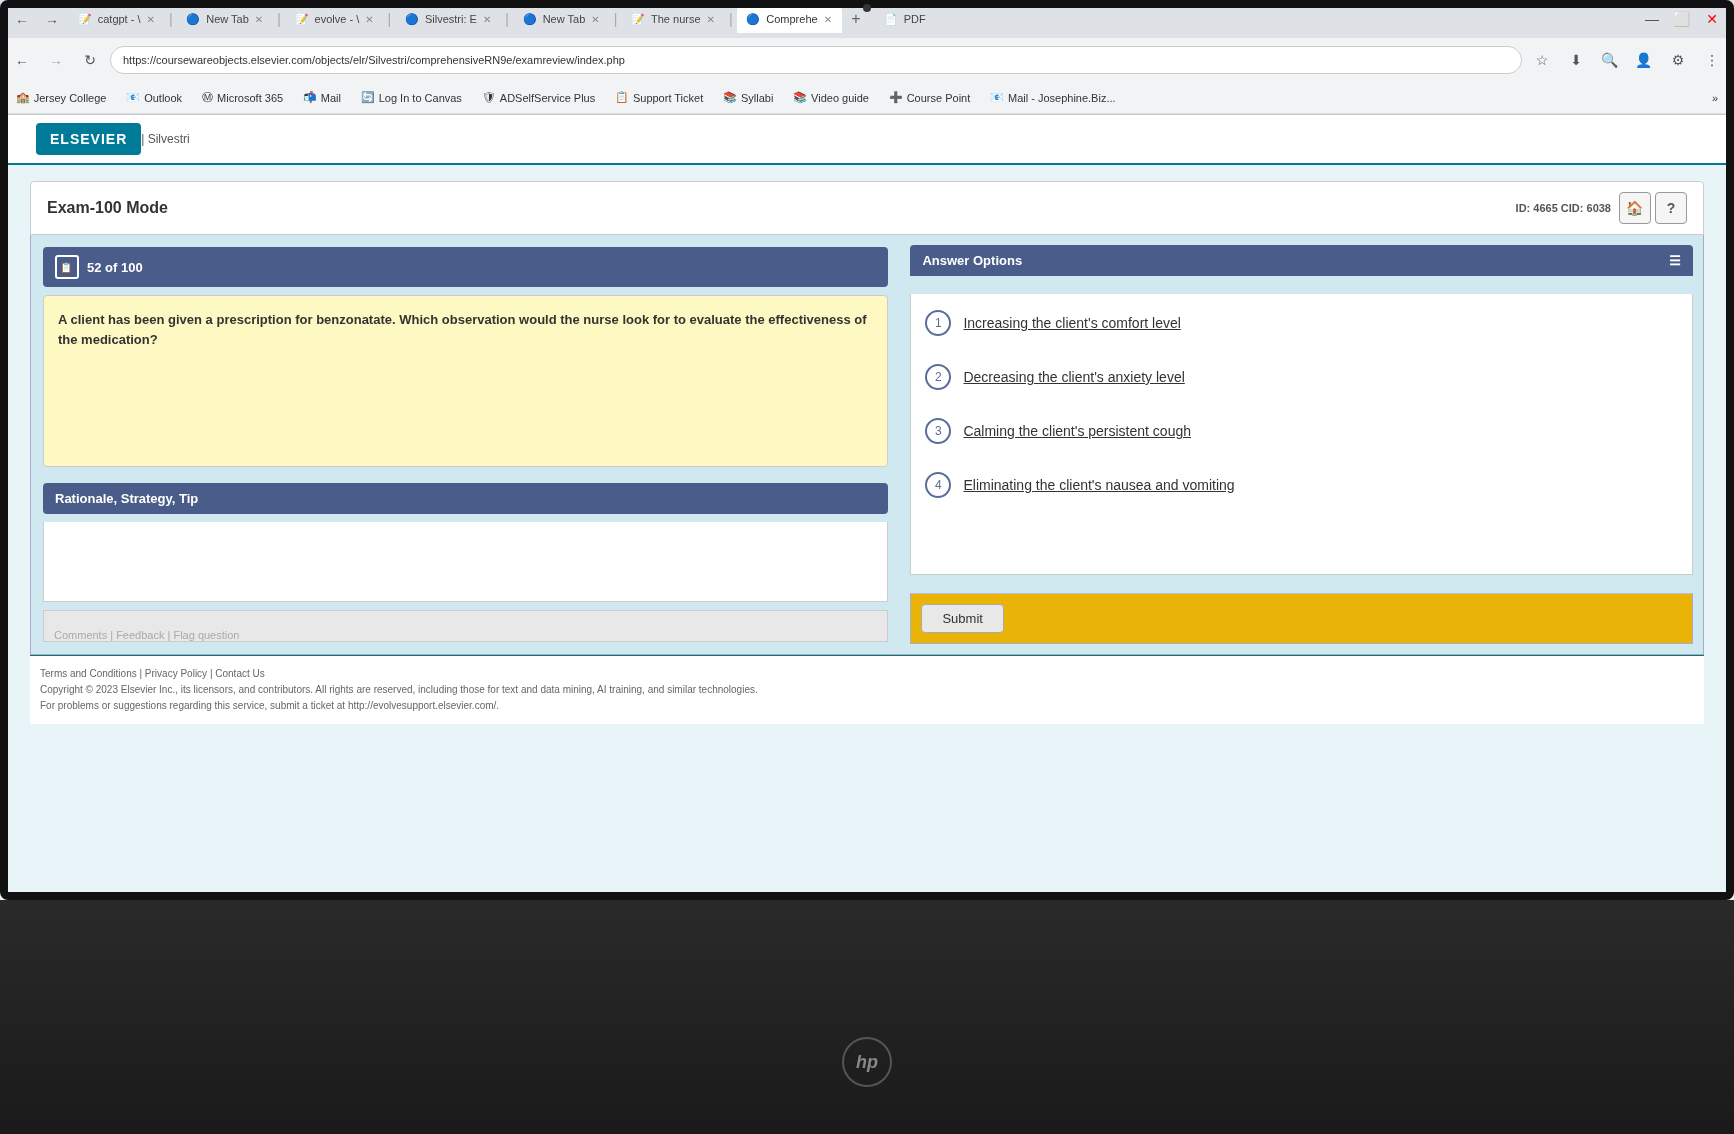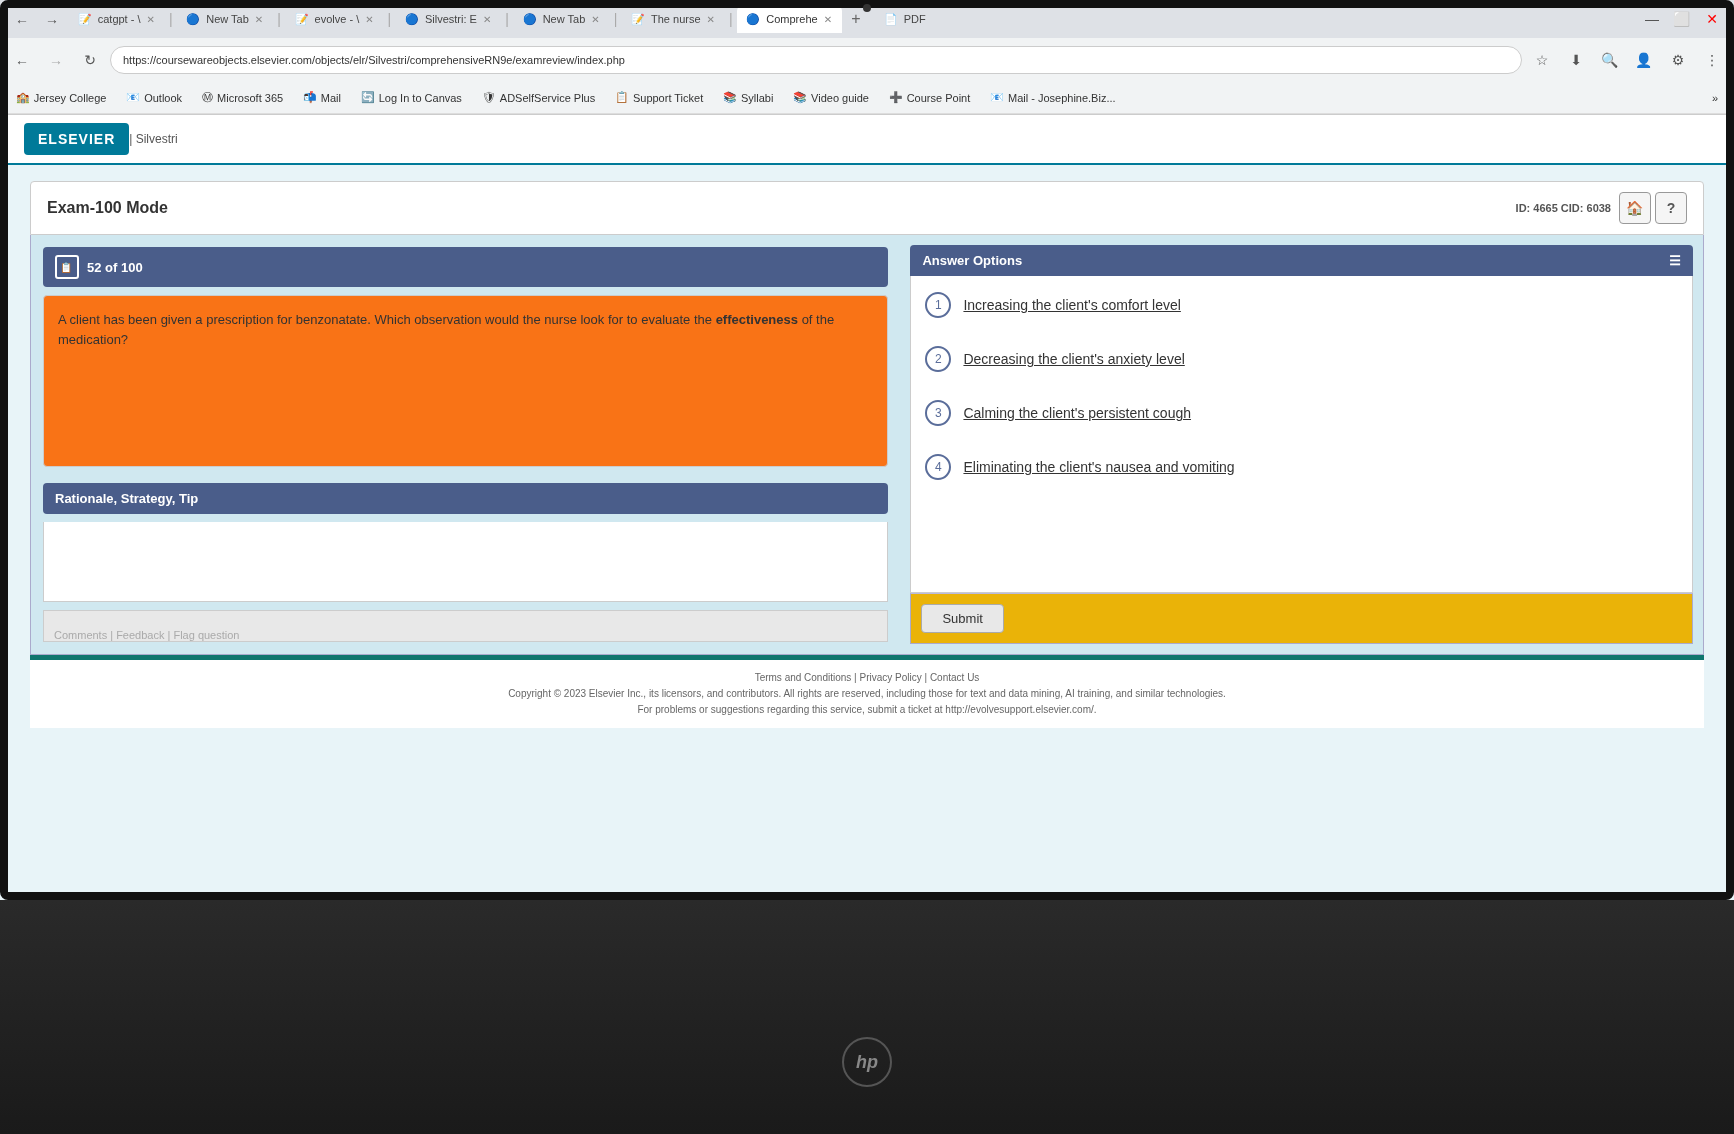--- a/index.html
+++ b/index.html
@@ -183,21 +183,21 @@
       overflow: hidden;
     }
 
     
     .elsevier-header {
       display: flex;
       align-items: center;
       background: #fff;
       border-bottom: 2px solid #007a99;
       height: 50px;
-      padding: 0 24px;
+      padding: 0 36px;
     }
 
     .elsevier-logo {
       background: #007a99;
       color: #fff;
       font-weight: bold;
       font-size: 14px;
       padding: 8px 14px;
       border-radius: 4px;
       letter-spacing: 1px;
@@ -296,35 +296,37 @@
       height: 24px;
       border: 2px solid #fff;
       border-radius: 3px;
       display: flex;
       align-items: center;
       justify-content: center;
       font-size: 10px;
     }
 
     .question-body {
-      background: #f97316;
+      background: #fef9c3;
       border: 1px solid #ccc;
       border-radius: 4px;
       padding: 14px;
       font-size: 13px;
       color: #333;
       line-height: 1.5;
       flex: 1;
+      font-weight: bold;
     }
 
     .question-right {
       flex: 1;
       padding: 10px;
       display: flex;
       flex-direction: column;
+      gap: 18px;
     }
 
     .answer-options-header {
       background: #4a5d8a;
       color: #fff;
       padding: 8px 12px;
       border-radius: 4px 4px 0 0;
       font-size: 13px;
       font-weight: bold;
       display: flex;
@@ -413,27 +415,27 @@
       border: 1px solid #aaa;
       border-radius: 4px;
       padding: 6px 20px;
       font-size: 13px;
       cursor: pointer;
       color: #333;
     }
 
     
     .page-footer {
-      text-align: center;
+      text-align: left;
       padding: 10px;
       font-size: 10px;
       color: #666;
       line-height: 1.6;
       background: #fff;
-      border-top: 5px solid #0f766e;
+      border-top: 1px solid #0f766e;
     }
 
     
     .laptop-bottom {
       position: absolute;
       bottom: 0;
       left: 0;
       width: 1734px;
       height: 234px;
       background: linear-gradient(180deg, #2a2a2a 0%, #1a1a1a 100%);

